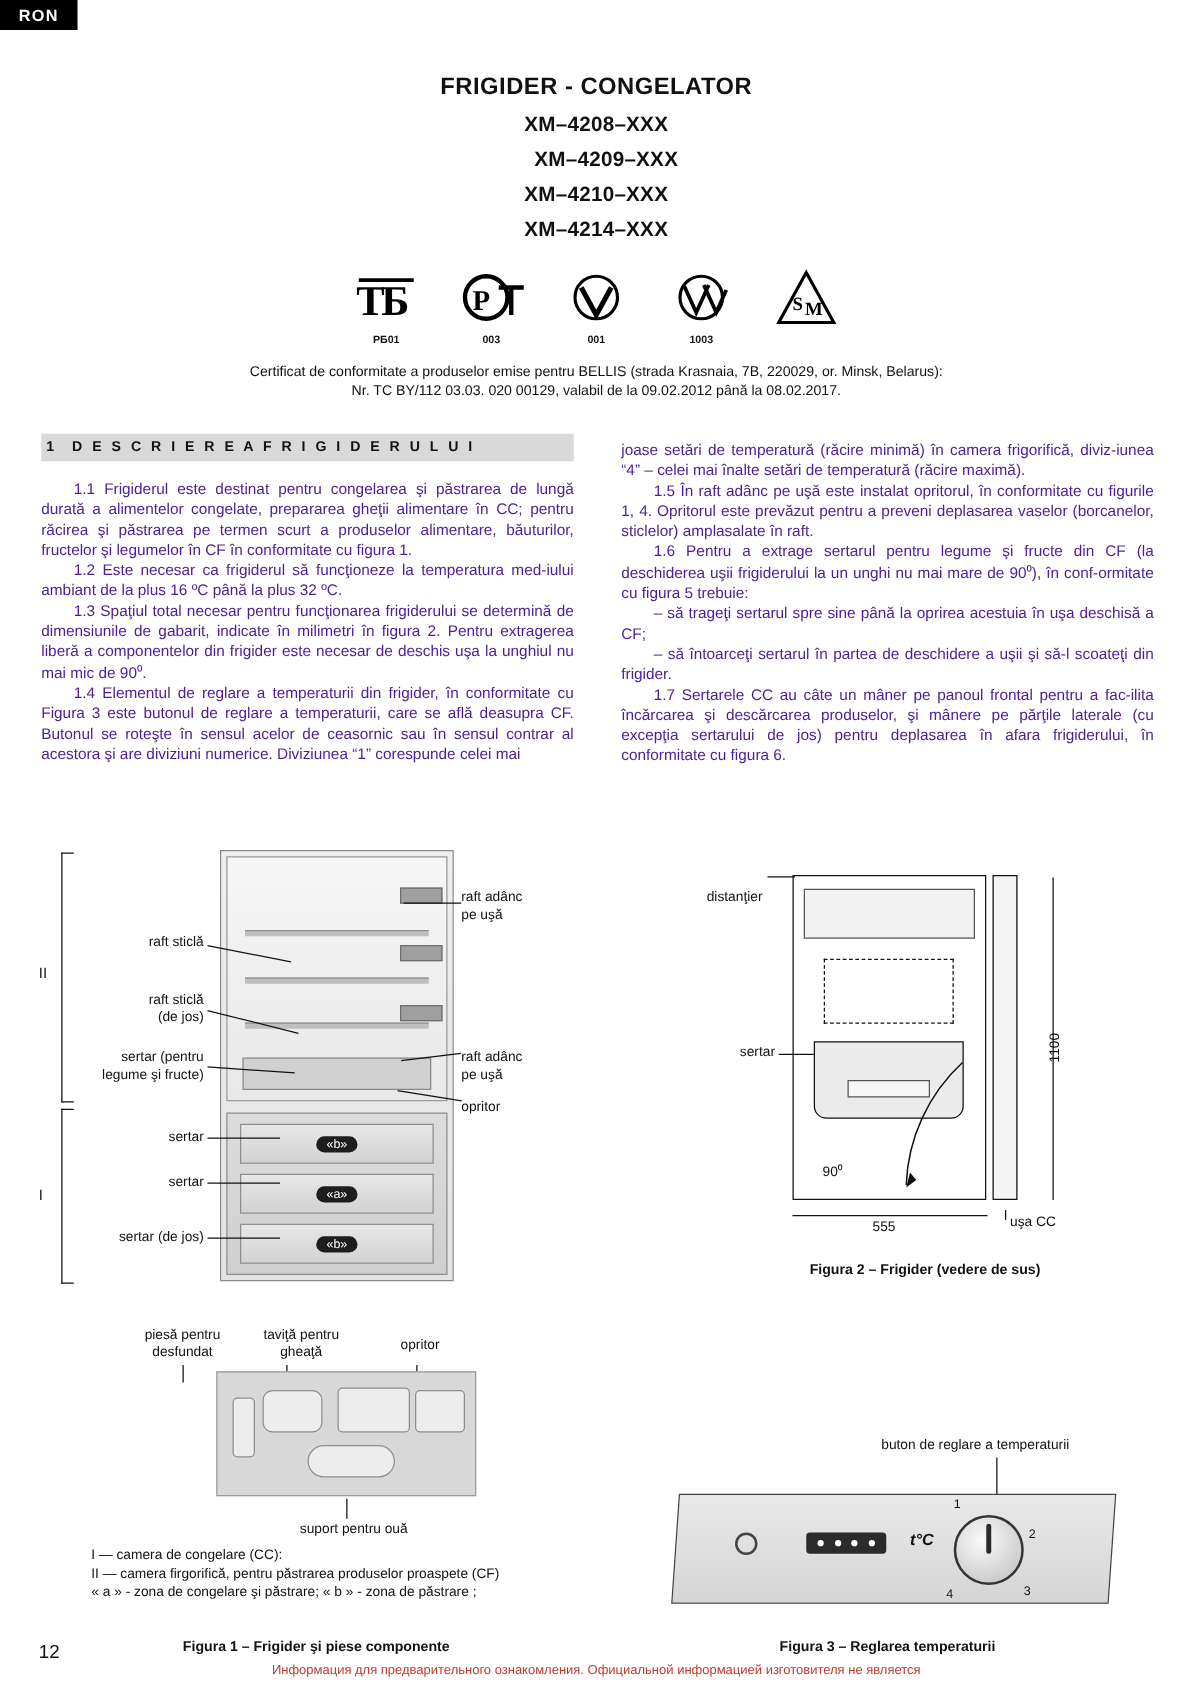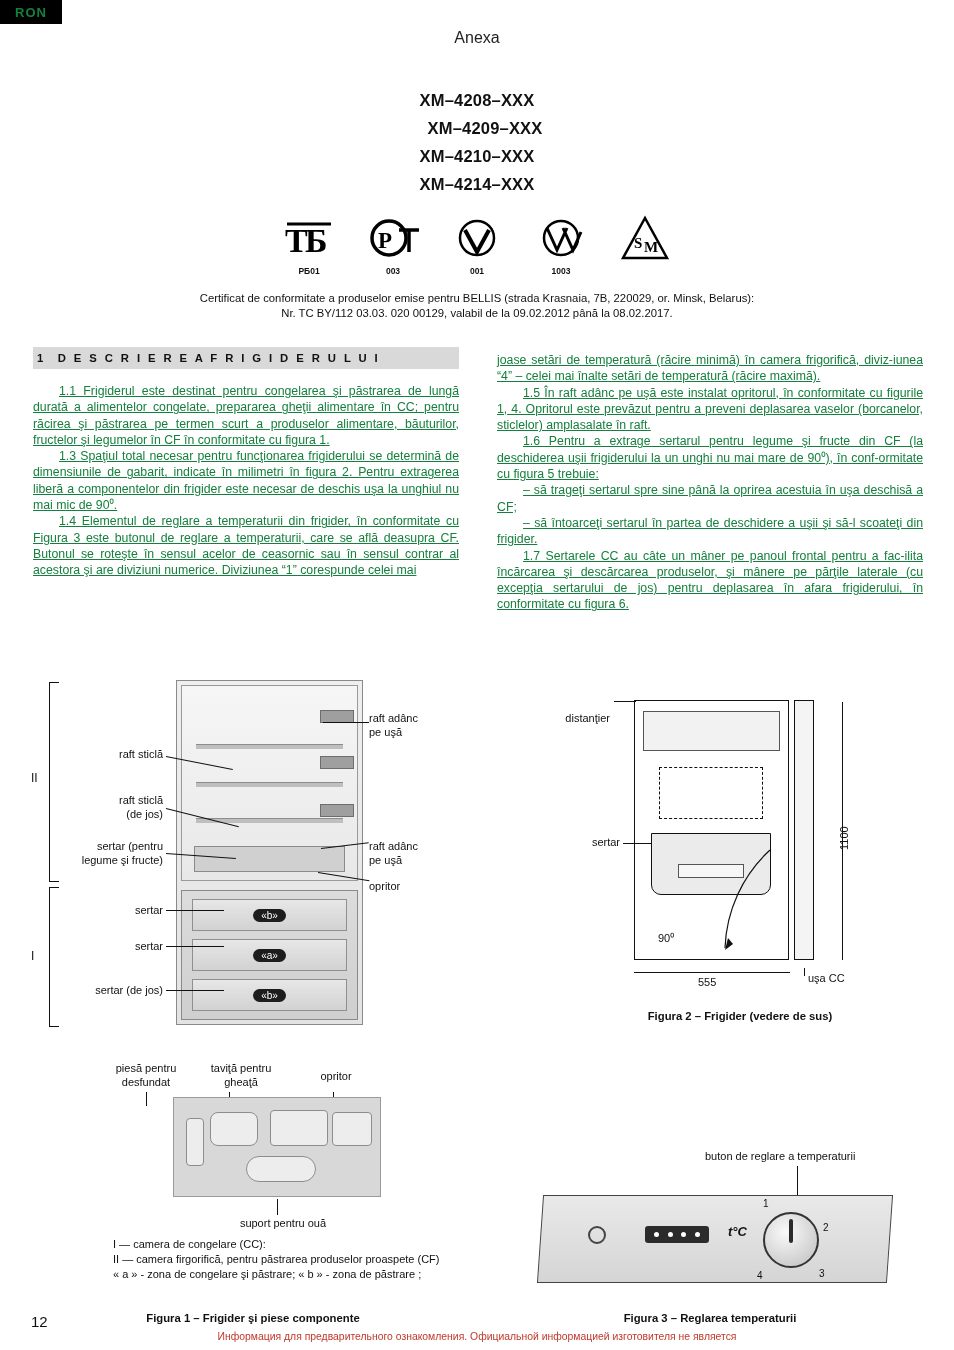--- a/index.html
+++ b/index.html
@@ -11,21 +11,21 @@
     color: #111;
     position: relative;
     overflow: hidden;
   }
   .page { position: relative; width: 954px; height: 1350px; }
 
   
   .lang-tab {
     position: absolute; left: 0; top: 0;
     width: 62px; height: 24px;
-    background: #000; color:#15803d;
+    background: #000; color:#ffffff;
     font-weight: bold; font-size: 13px;
     letter-spacing: 1px;
     display:flex; align-items:center; justify-content:center;
   }
   .anexa {
     position:absolute; top: 29px; left: 0; width: 954px;
     text-align:center; font-size: 16px; color:#222;
   }
   .maintitle {
     position:absolute; top: 59px; left:0; width: 954px;
@@ -54,21 +54,21 @@
     position:absolute; left: 33px; top: 347px; width: 426px; height: 22px;
     background: #d9d9d9; display:flex; align-items:center; padding-left: 4px;
   }
   .sec-bar span {
     font-size: 11.3px; font-weight: bold; letter-spacing: 2.4px;
   }
 
   
   .col {
     position:absolute; top: 383px; font-size: 12.3px; line-height: 16.3px;
-    text-align: justify; color:#15803d;text-decoration:underline;
+    text-align: justify; color:#4c1d95;
   }
   .col p { margin: 0; text-indent: 26px; }
   .col p.noind { text-indent: 0; }
   .col-left { left: 33px; width: 426px; }
   .col-right { left: 497px; width: 426px; top: 352px; }
 
   
   .fig1-wrap { position:absolute; left: 33px; top: 672px; width: 440px; height: 640px; }
   .fridge-img {
     position:absolute; left: 143px; top: 8px; width: 187px; height: 345px;
@@ -117,21 +117,21 @@
   }
   .acc-img {
     position:absolute; left: 140px; top: 425px; width: 208px; height: 100px;
     background: #d8d8d8; border: 1px solid #9a9a9a;
   }
   .acc-piece {
     position:absolute; background:#ededed; border:1px solid #8d8d8d; border-radius: 4px;
   }
   .legend {
     position:absolute; left: 40px; top: 565px; width: 400px;
-    font-size: 11px; line-height: 15px; margin-left: 40px;
+    font-size: 11px; line-height: 15px;
   }
   .figcap {
     position:absolute; font-size: 11.3px; font-weight: bold; text-align:center;
   }
 
   
   .fig2-wrap { position:absolute; left: 560px; top: 680px; width: 360px; height: 380px; }
   .topview {
     position:absolute; left: 74px; top: 20px; width: 155px; height: 260px;
     border: 1.4px solid #111; background: #fff;
@@ -195,21 +195,21 @@
     position:absolute; left: 0; bottom: 8px; width: 954px; text-align:center;
     font-size: 10.4px; color: #c0392b;
   }
 </style>
 </head>
 <body>
 
 <div class="page">
 
   <div class="lang-tab">RON</div>
-  <div class="anexa">Anexa</div>
+  <div class="maintitle">FRIGIDER - CONGELATOR</div>
   <div class="model m1">XM–4208–XXX</div>
   <div class="model m2">XM–4209–XXX</div>
   <div class="model m3">XM–4210–XXX</div>
   <div class="model m4">XM–4214–XXX</div>
 
   <div class="marks">
     <div class="markrow">
       <div class="mark">
         <svg width="56" height="48" viewBox="0 0 56 48">
           <text x="4" y="38" font-family="Liberation Serif, serif" font-size="34" font-weight="bold">Т</text>
@@ -259,20 +259,21 @@
   </div>
 
   <div class="sec-bar">
     <span>1</span>
     <span style="width:12px"></span>
     <span>D E S C R I E R E A   F R I G I D E R U L U I</span>
   </div>
 
   <div class="col col-left">
     <p>1.1 Frigiderul este destinat pentru congelarea şi păstrarea de lungă durată a alimentelor congelate, prepararea gheţii alimentare în CC; pentru răcirea şi păstrarea pe termen scurt a produselor alimentare, băuturilor, fructelor şi legumelor în CF în conformitate cu figura 1.</p>
+    <p>1.2 Este necesar ca frigiderul să funcţioneze la temperatura med-iului ambiant de la plus 16 ºC până la plus 32 ºC.</p>
     <p>1.3 Spaţiul total necesar pentru funcţionarea frigiderului se determină de dimensiunile de gabarit, indicate în milimetri în figura 2. Pentru extragerea liberă a componentelor din frigider este necesar de deschis uşa la unghiul nu mai mic de 90⁰.</p>
     <p>1.4 Elementul de reglare a temperaturii din frigider, în conformitate cu Figura 3 este butonul de reglare a temperaturii, care se află deasupra CF. Butonul se roteşte în sensul acelor de ceasornic sau în sensul contrar al acestora şi are diviziuni numerice. Diviziunea “1” corespunde celei mai</p>
   </div>
 
   <div class="col col-right">
     <p class="noind">joase setări de temperatură (răcire minimă) în camera frigorifică, diviz-iunea “4” –  celei mai înalte setări de temperatură (răcire maximă).</p>
     <p>1.5 În raft adânc pe uşă este instalat opritorul, în conformitate cu figurile 1, 4. Opritorul este prevăzut pentru a preveni deplasarea vaselor (borcanelor, sticlelor) amplasalate în raft.</p>
     <p>1.6 Pentru a extrage sertarul pentru legume şi fructe din CF (la deschiderea uşii frigiderului la un unghi nu mai mare de 90⁰), în conf-ormitate cu figura 5 trebuie:</p>
     <p>– să trageţi sertarul spre sine până la oprirea acestuia în uşa deschisă a CF;</p>
     <p>– să întoarceţi sertarul în partea de deschidere a uşii şi să-l scoateţi din frigider.</p>

